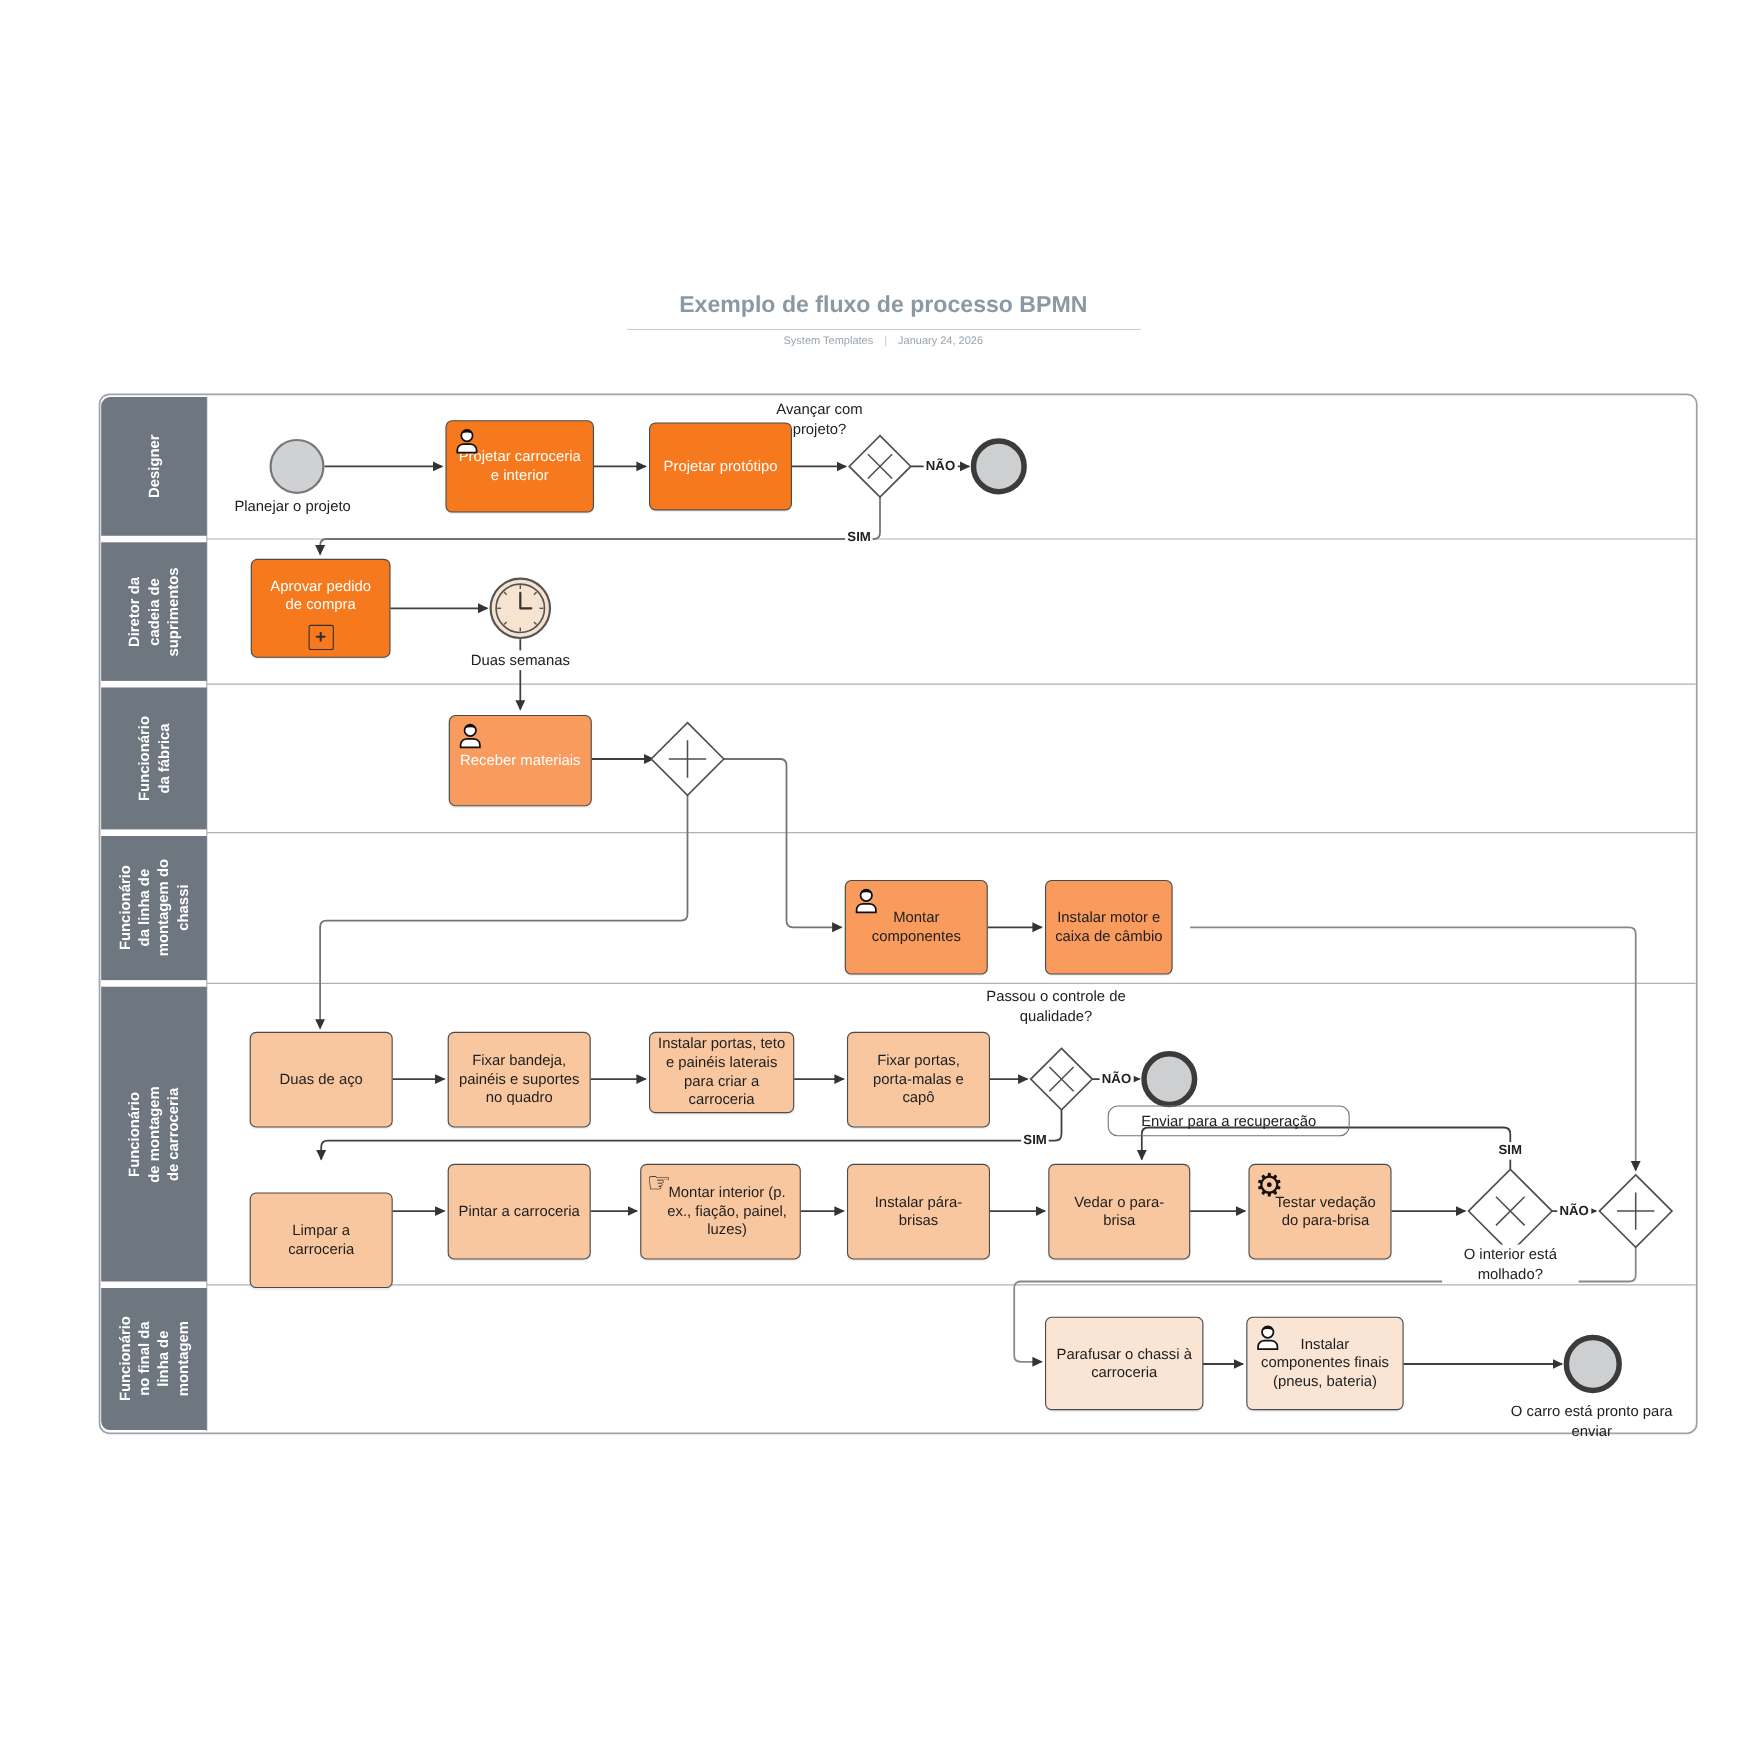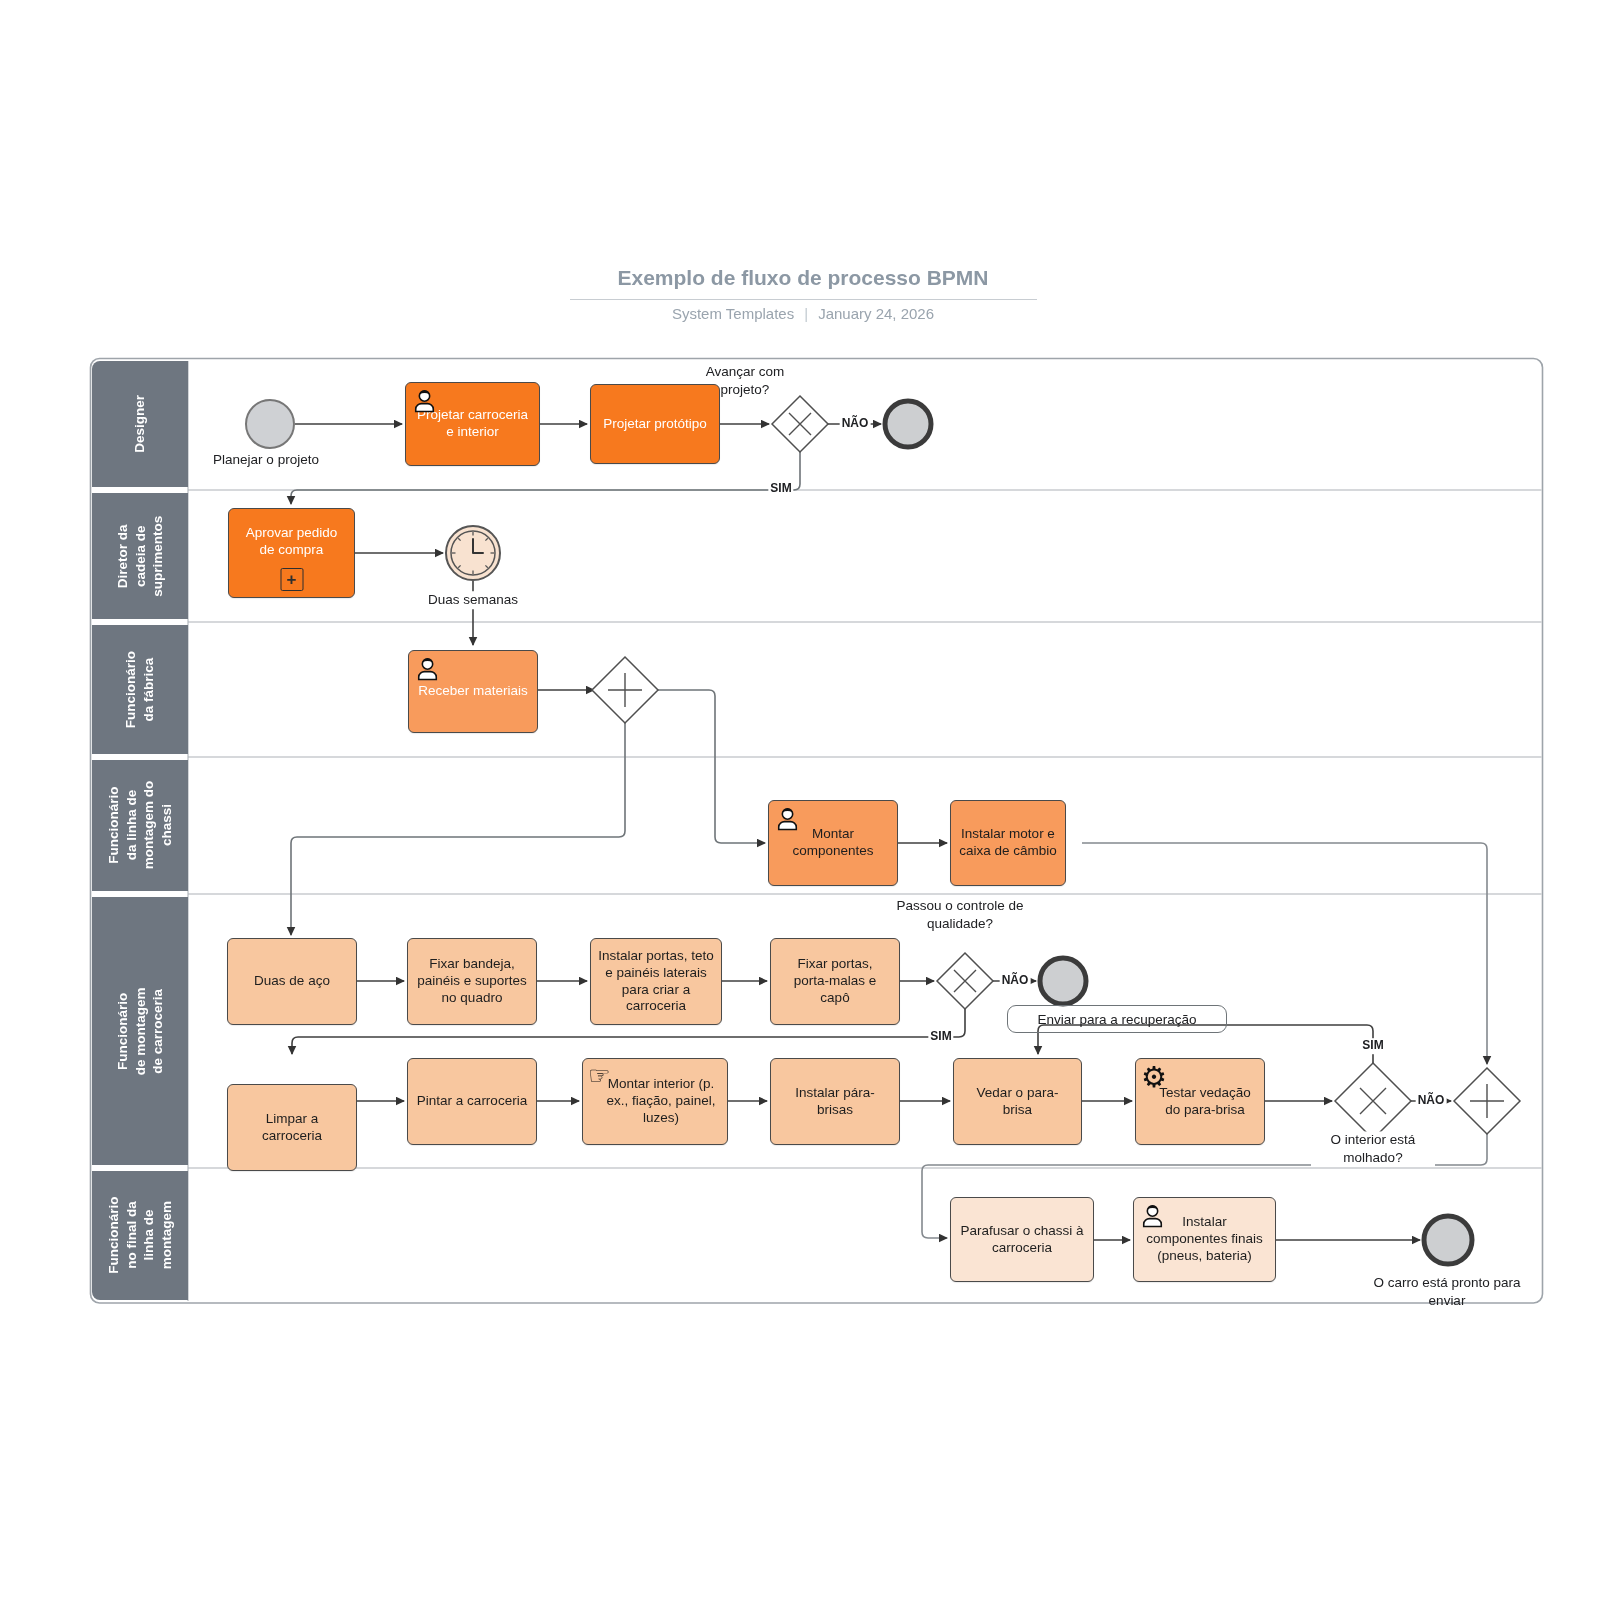--- a/index.html
+++ b/index.html
@@ -3,21 +3,21 @@
 <meta charset="utf-8">
 <style>
   html,body{margin:0;padding:0;background:#fff;}
   .canvas{position:relative;width:1600px;height:1600px;background:#fff;
           font-family:"Liberation Sans",sans-serif;overflow:hidden;}
   
   .title{position:absolute;top:266px;left:803px;transform:translateX(-50%);
          font-size:21px;font-weight:bold;color:#8C98A4;white-space:nowrap;}
   .title-rule{position:absolute;top:299px;left:570px;width:467px;border-top:1.5px solid #C8CDD2;}
   .subtitle{position:absolute;top:305px;left:803px;transform:translateX(-50%);
-            font-size:15px;color:#9AA4AE;white-space:nowrap;display:flex;gap:10px;align-items:center;}
+            font-size:10px;color:#9AA4AE;white-space:nowrap;display:flex;gap:10px;align-items:center;}
   .subtitle .divider{color:#C2CAD1;}
   
   .lane-label{position:absolute;left:92px;width:96px;background:#6E7680;
               display:flex;align-items:center;justify-content:center;z-index:2;}
   .lane-label span{transform:rotate(-90deg);color:#fff;font-weight:bold;font-size:13.5px;
                    line-height:1.3;text-align:center;display:block;}
   
   .task{position:absolute;border:1px solid #4a4a4a;border-radius:6px;box-sizing:border-box;
         display:flex;align-items:center;justify-content:center;text-align:center;
         padding:4px 8px;font-size:13.5px;line-height:1.25;z-index:3;color:#1e1e1e;
@@ -212,21 +212,21 @@
   </div>
 
   <div class="task peach" style="left:227px;top:938px;width:130px;height:87px;">
     <span>Duas de aço</span>
   </div>
 
   <div class="task peach" style="left:407px;top:938px;width:130px;height:87px;">
     <span>Fixar bandeja, painéis e suportes no quadro</span>
   </div>
 
-  <div class="task peach" style="left:590px;top:938px;width:132px;height:87px;padding:4px 5px;">
+  <div class="task peach" style="left:590px;top:938px;width:132px;height:74px;padding:4px 5px;">
     <span>Instalar portas, teto e painéis laterais para criar a carroceria</span>
   </div>
 
   <div class="task peach" style="left:770px;top:938px;width:130px;height:87px;">
     <span>Fixar portas, porta-malas e capô</span>
   </div>
 
   <div class="task peach" style="left:227px;top:1058px;width:130px;height:87px;margin-top:26px;">
     <span>Limpar a carroceria</span>
   </div>

